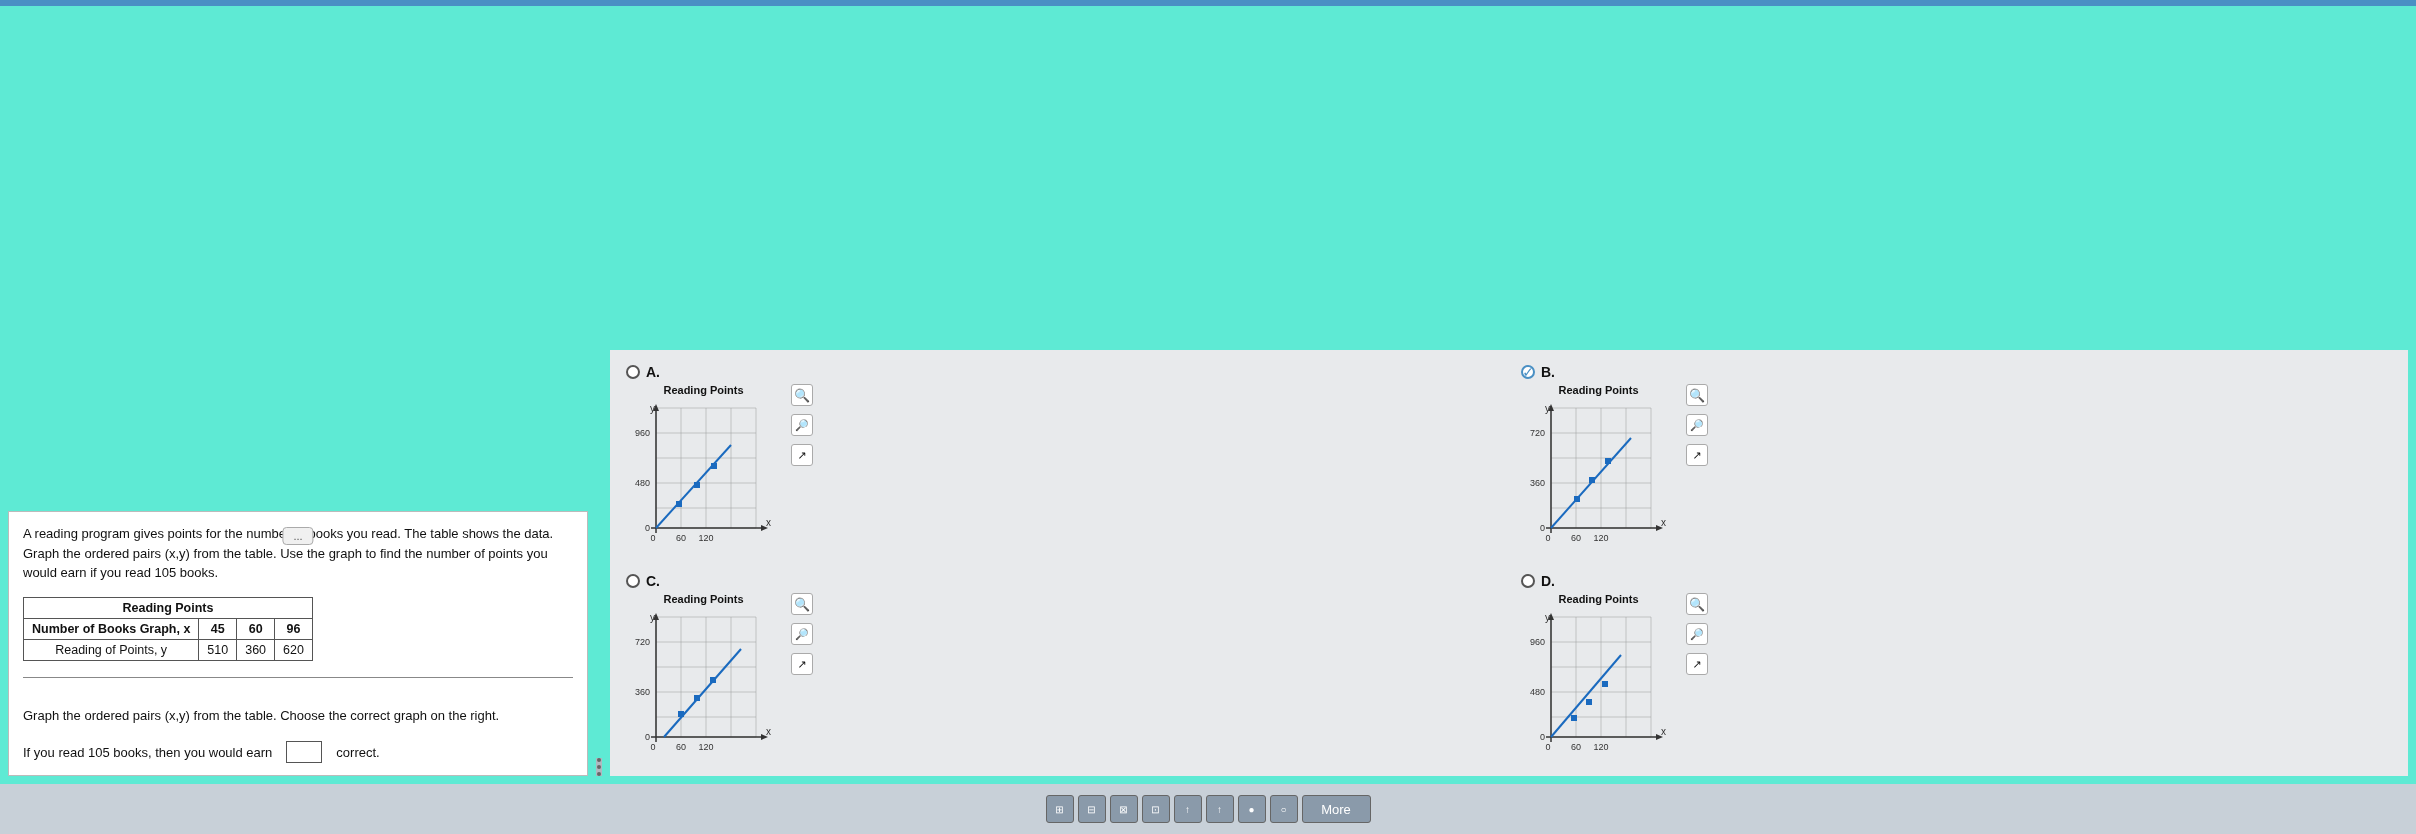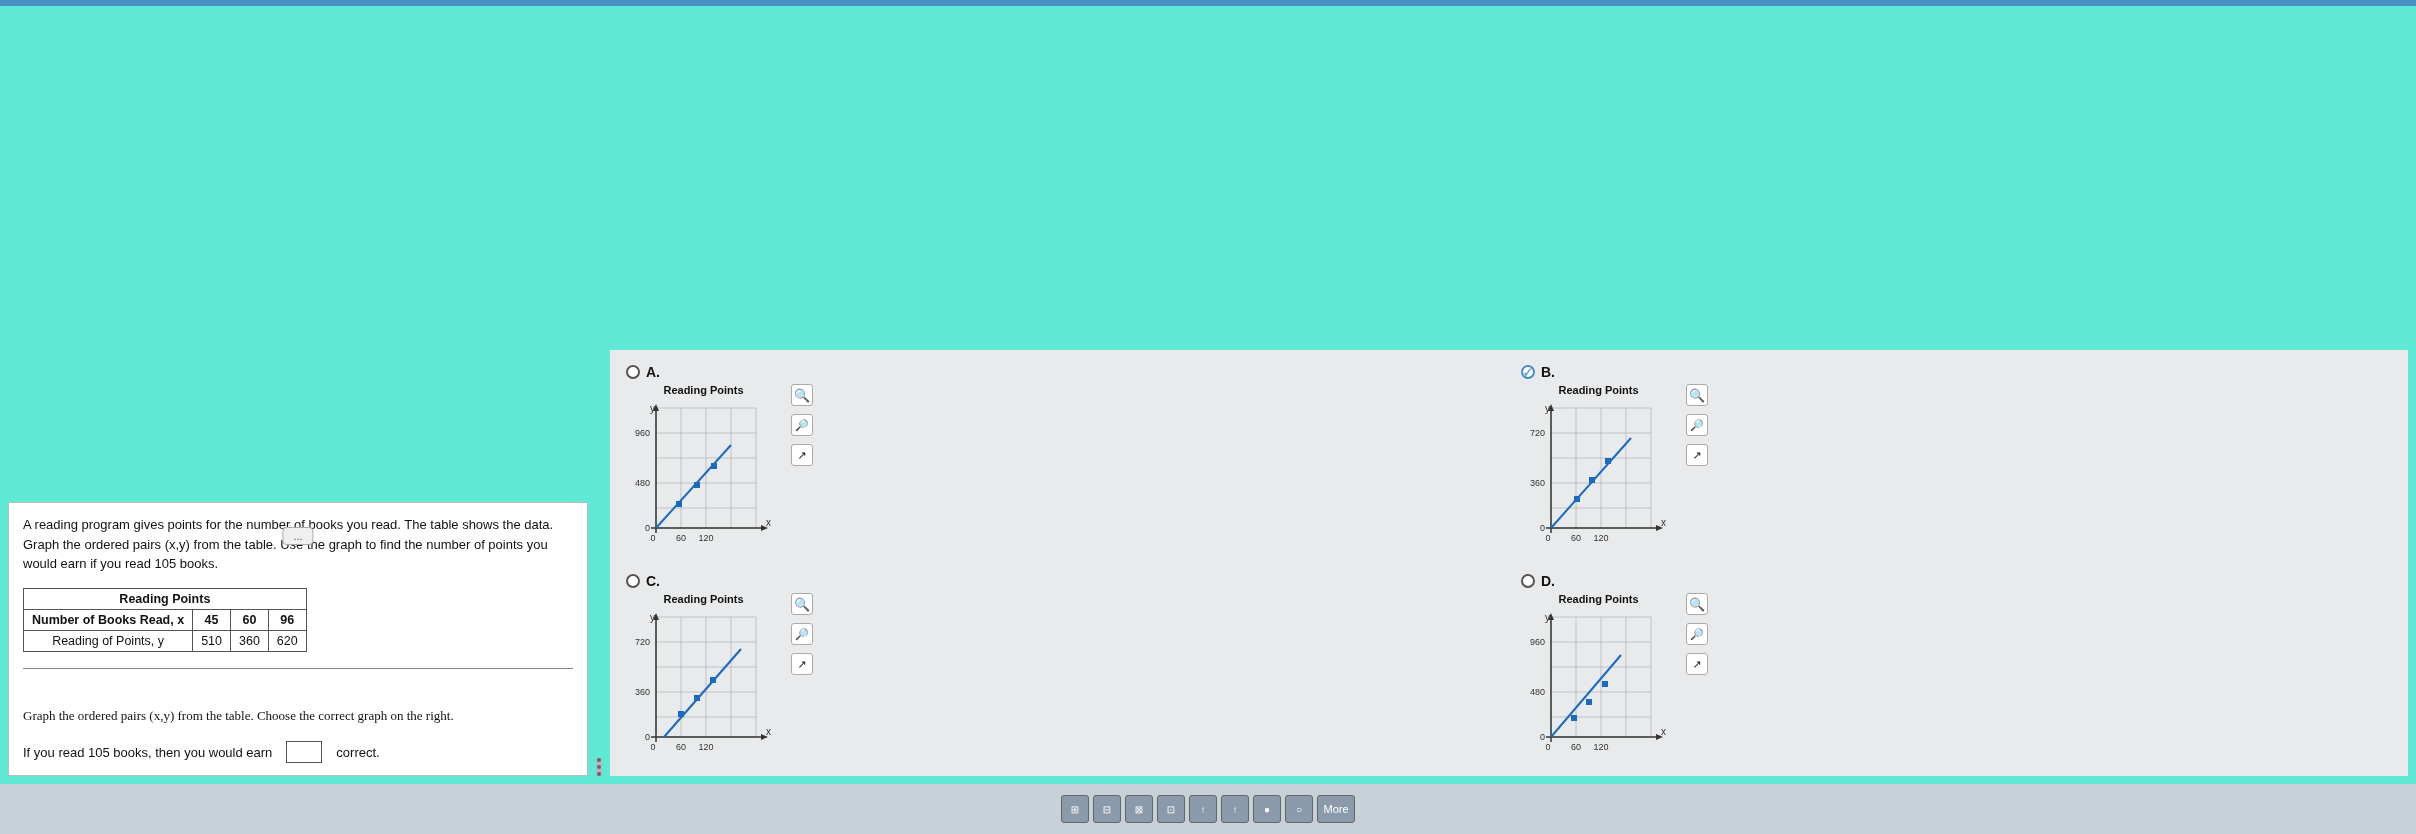--- a/index.html
+++ b/index.html
@@ -77,22 +77,21 @@
       color: #555;
     }
     .divider-line {
       border: none;
       border-top: 1px solid #888;
       margin: 6px 0;
     }
     .graph-question {
       font-size: 13px;
       line-height: 1.5;
-      margin-top: 21px;
-      font-family: Liberation Serif, serif;
+      margin-top: 12px;
     }
     .input-row {
       display: flex;
       align-items: center;
       gap: 14px;
       margin-top: 6px;
       font-size: 13px;
     }
     .points-input {
       width: 36px;
@@ -240,21 +239,21 @@
   <div class="left-panel">
     <div class="problem-text">A reading program gives points for the number of books you read. The table shows the data. Graph the ordered pairs (x,y) from the table. Use the graph to find the number of points you would earn if you read 105 books.</div>
 
     <div class="table-container">
       <table class="reading-table">
         <thead>
           <tr class="table-title-row">
             <th colspan="4">Reading Points</th>
           </tr>
           <tr>
-            <th>Number of Books Read, x</th>
+            <th>Number of Books Graph, x</th>
             <th>45</th>
             <th>60</th>
             <th>96</th>
           </tr>
         </thead>
         <tbody>
           <tr>
             <td>Reading of Points, y</td>
             <td>510</td>
             <td>360</td>
@@ -487,14 +486,14 @@
 
 <div class="bottom-toolbar">
   <div class="toolbar-btn">⊞</div>
   <div class="toolbar-btn">⊟</div>
   <div class="toolbar-btn">⊠</div>
   <div class="toolbar-btn">⊡</div>
   <div class="toolbar-btn">↑</div>
   <div class="toolbar-btn">↑</div>
   <div class="toolbar-btn">●</div>
   <div class="toolbar-btn">○</div>
-  <div class="toolbar-btn" style="width:38px;font-size:11px;">More</div>
+  <div class="toolbar-btn" style="width:69px;font-size:13px;">More</div>
 </div>
 
 </body></html>

